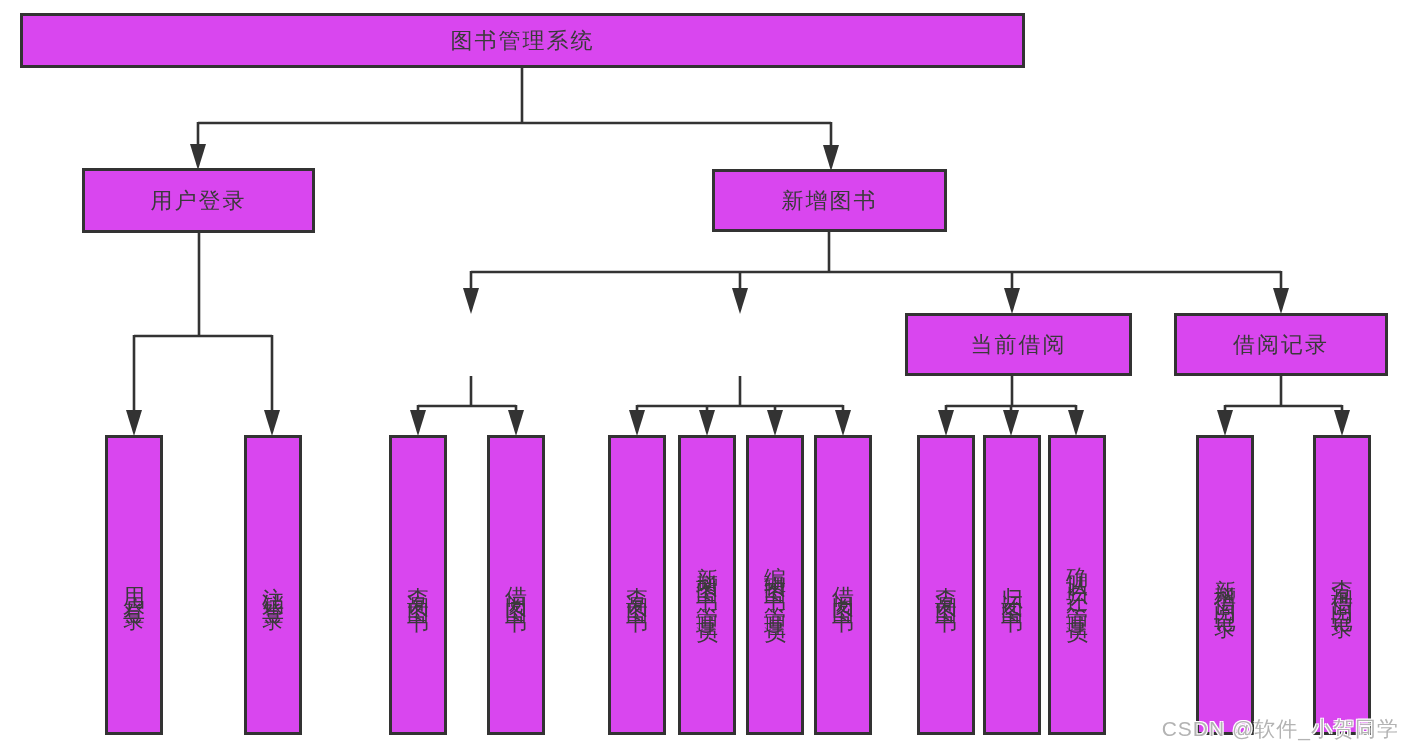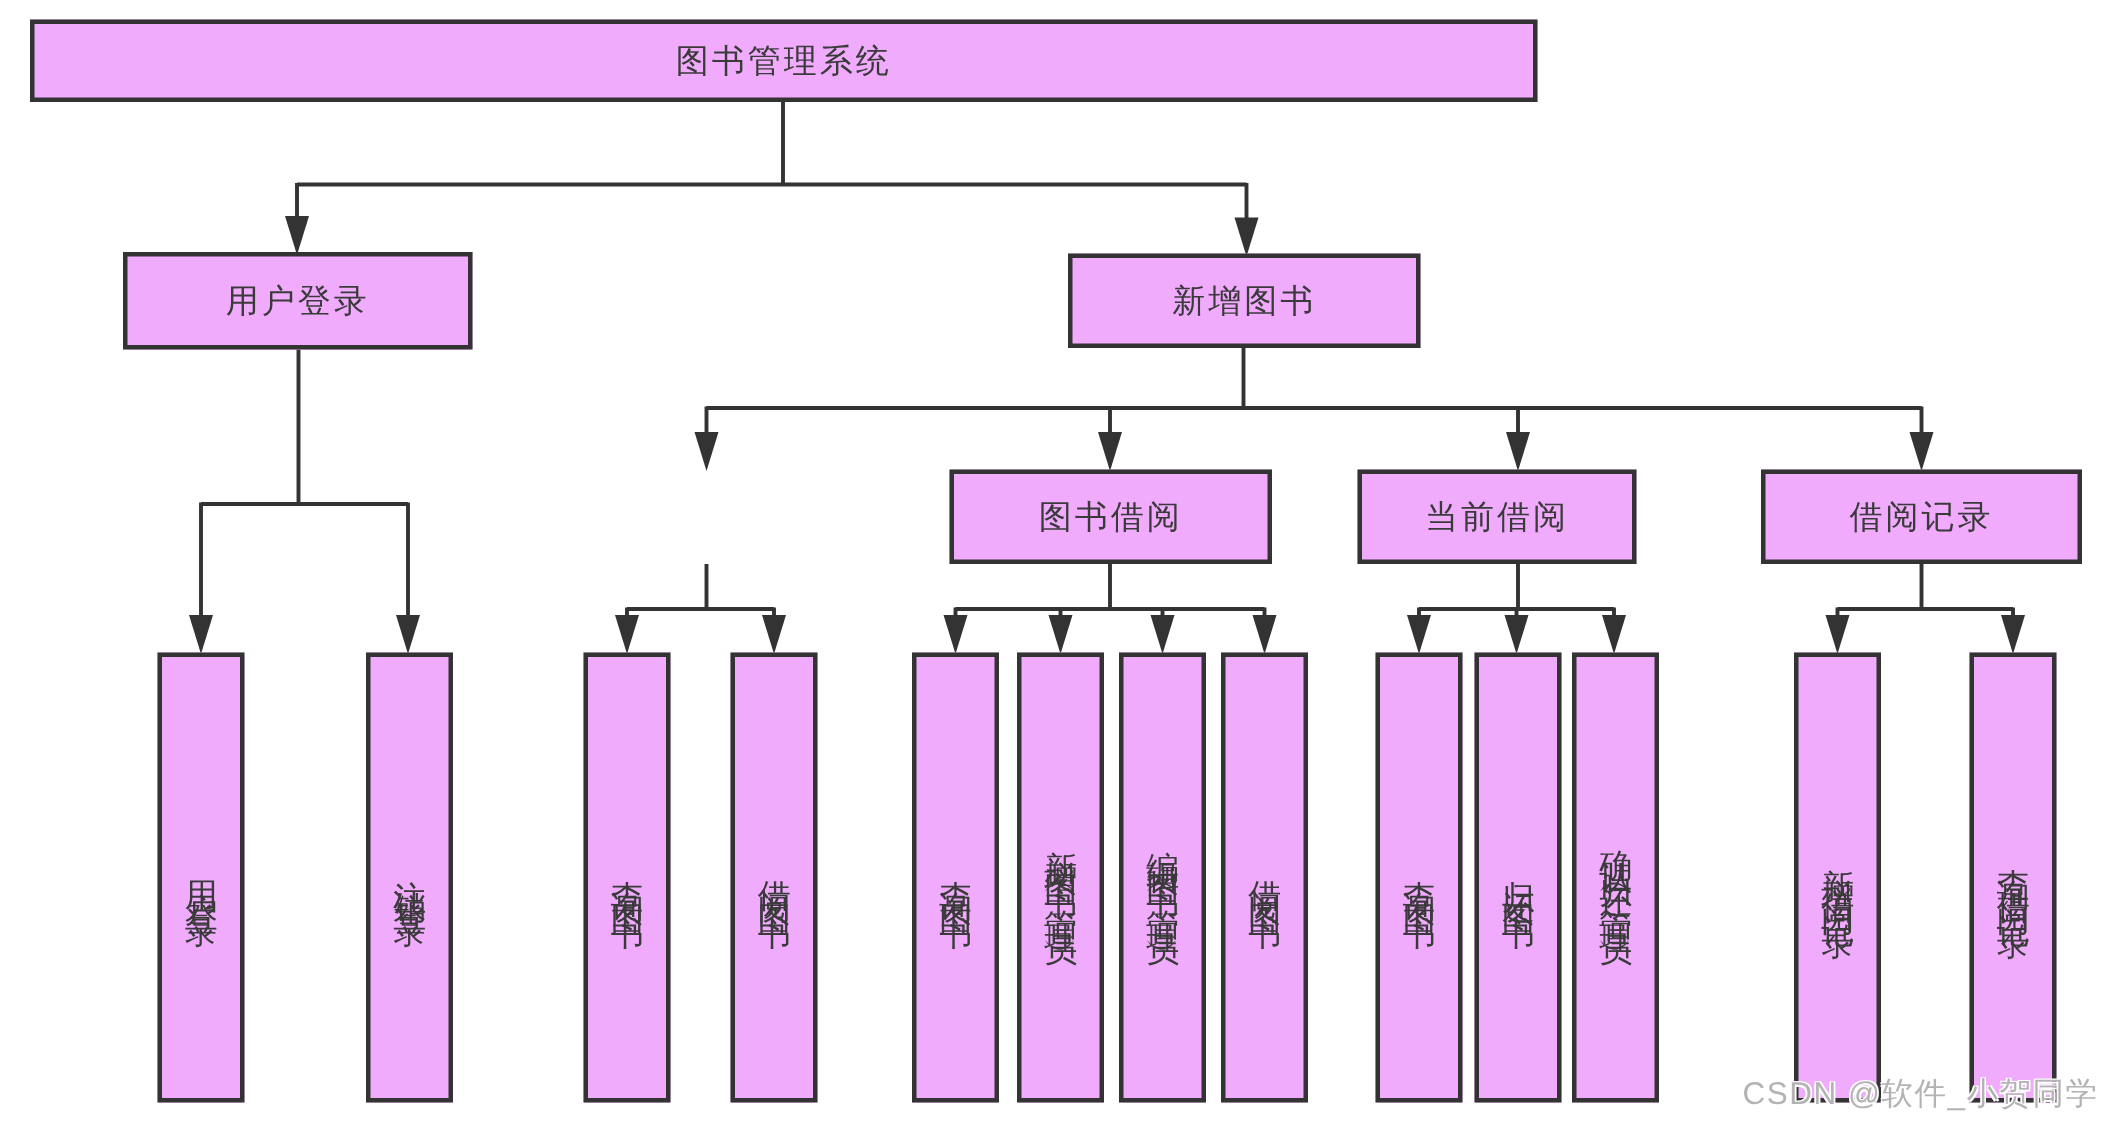--- a/index.html
+++ b/index.html
@@ -14,21 +14,21 @@
   #wires {
     position: absolute;
     left: 0; top: 0;
     width: 1405px; height: 747px;
     pointer-events: none;
   }
   .box {
     position: absolute;
     box-sizing: border-box;
     border: 3px solid #333333;
-    background: #f0abfc;
+    background: #d946ef;
     display: flex;
     align-items: center;
     justify-content: center;
     color: #3a3a3a;
   }
   .hlabel {
     font-size: 22px;
     letter-spacing: 2px;
     white-space: nowrap;
   }
@@ -40,21 +40,21 @@
     line-height: 1.1;
     white-space: nowrap;
   }
   
   #n-root      { left: 20px;   top: 13px;  width: 1005px; height: 55px; }
   #n-userlogin { left: 82px;   top: 168px; width: 233px;  height: 65px; }
   #n-bookmgmt  { left: 712px;  top: 169px; width: 235px;  height: 63px; }
 
   #n-newrec    { left: 364px;  top: 313px; width: 214px;  height: 63px; }
   #n-borrow    { left: 633px;  top: 313px; width: 215px;  height: 63px; }
-  #n-current   { left: 905px;  top: 313px; width: 186px;  height: 63px; }
+  #n-current   { left: 905px;  top: 313px; width: 227px;  height: 63px; }
   #n-records   { left: 1174px; top: 313px; width: 214px;  height: 63px; }
 
   .leaf { top: 435px; width: 58px; height: 300px; }
   #n-login     { left: 105px;  }
   #n-logout    { left: 244px;  }
   #n-nb-query  { left: 389px;  }
   #n-nb-borrow { left: 487px;  }
   #n-bb-query  { left: 608px;  }
   #n-bb-add    { left: 678px;  }
   #n-bb-edit   { left: 746px;  }
@@ -160,23 +160,20 @@
     <span class="hlabel">新增图书</span>
   </div>
 
   <div class="box leaf" id="n-login">
     <span class="vtext">用户登录</span>
   </div>
   <div class="box leaf" id="n-logout">
     <span class="vtext">注销登录</span>
   </div>
 
-  <div class="box" id="n-borrow">
-    <span class="hlabel">图书借阅</span>
-  </div>
   <div class="box" id="n-current">
     <span class="hlabel">当前借阅</span>
   </div>
   <div class="box" id="n-records">
     <span class="hlabel">借阅记录</span>
   </div>
 
   <div class="box leaf" id="n-nb-query">
     <span class="vtext">查询图书</span>
   </div>

